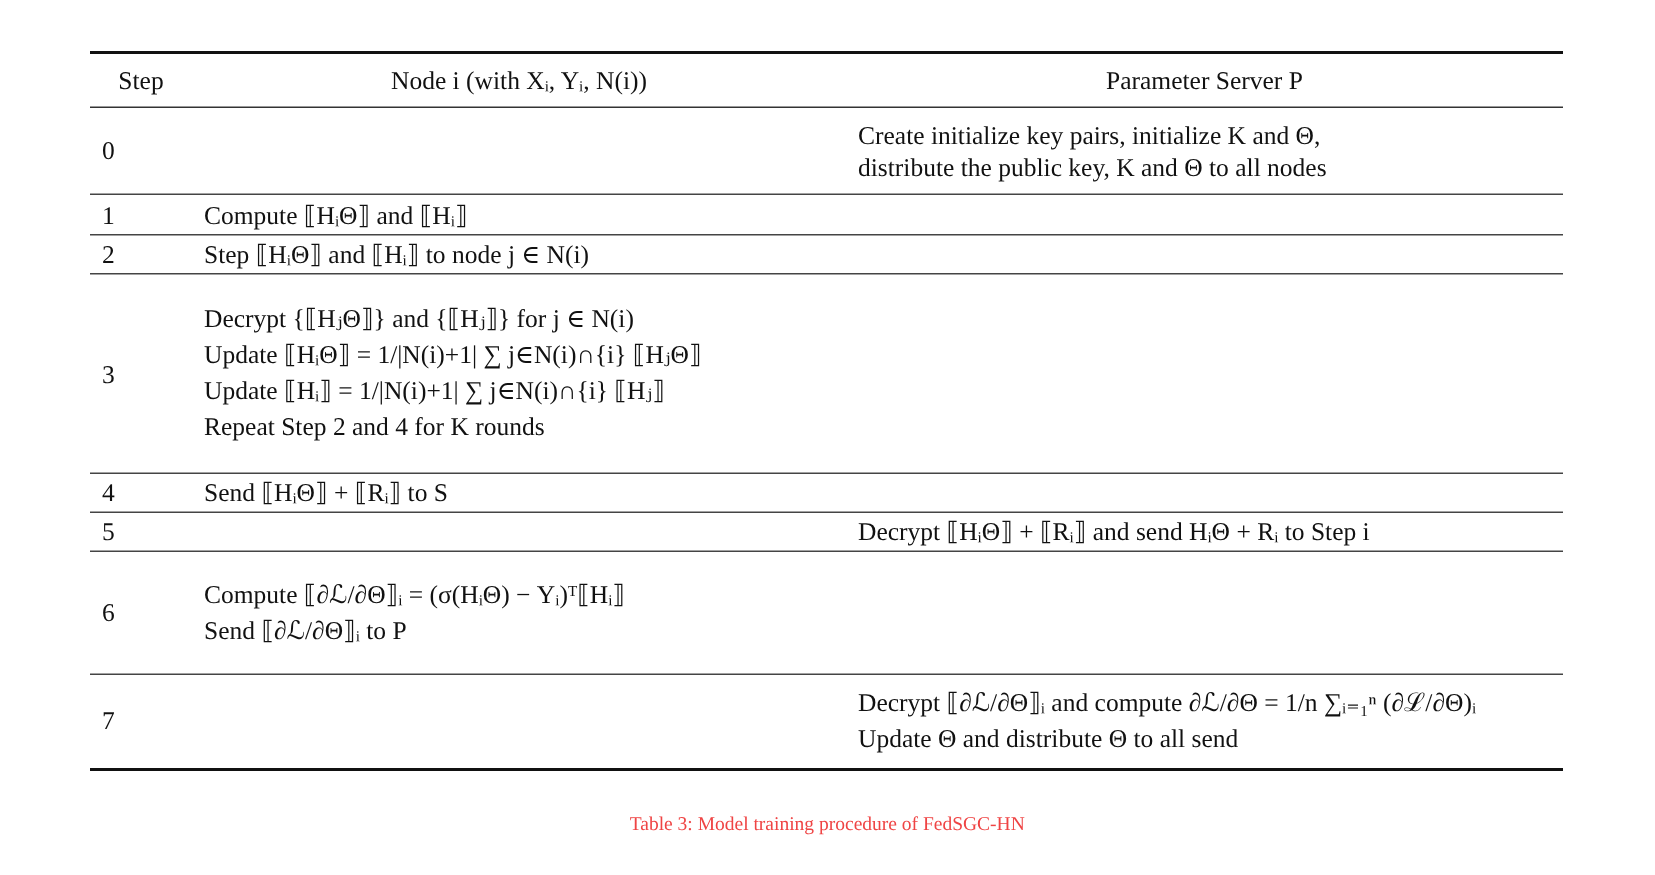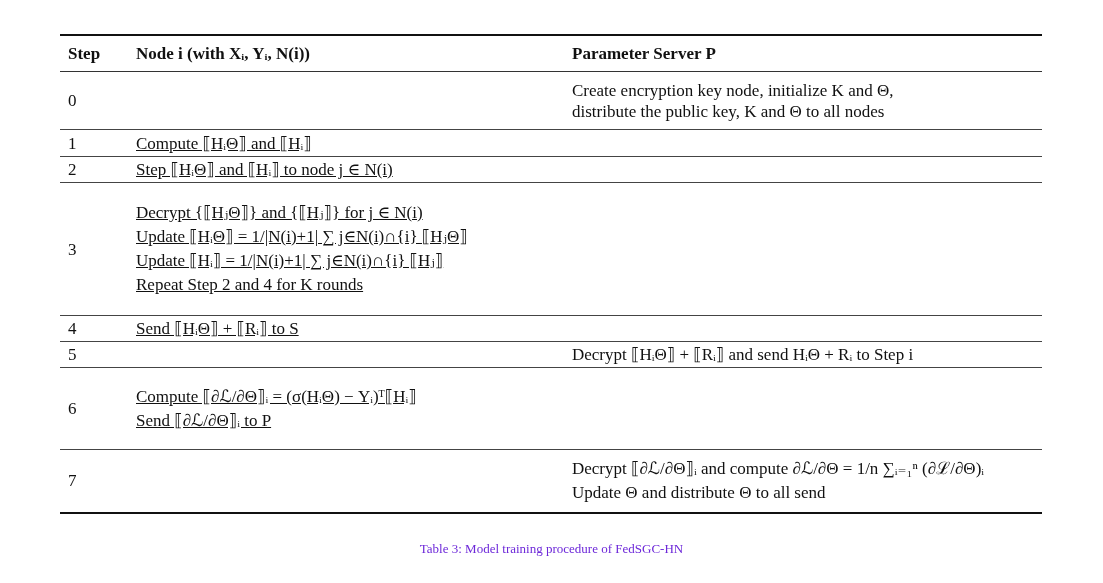--- a/index.html
+++ b/index.html
@@ -25,72 +25,72 @@
       border-collapse: collapse;
       width: 982px;
       font-size: 17px;
       line-height: 21px;
     }
     thead tr {
       border-top: 2px solid #111;
       border-bottom: 1.5px solid #333;
     }
     thead th {
-      text-align: left;
-      font-weight: bold;
+      text-align: center;
+      font-weight: normal;
       height: 35px;
       padding: 0 8px;
       vertical-align: middle;
       white-space: nowrap;
     }
     tbody tr {
       border-bottom: 1.5px solid #444;
     }
     tbody tr.last {
       border-bottom: 2px solid #111;
     }
     td {
       padding: 2px 8px 2px 8px;
       vertical-align: middle;
       white-space: nowrap;
     }
     td.step { width: 52px; }
-    td.node { width: 420px; text-decoration: underline; }
+    td.node { width: 420px; }
     th.step { width: 52px; }
     th.node { width: 420px; }
     .line { display: block; }
     .caption {
       position: absolute;
       top: 541px;
       left: 0;
       width: 1103px;
       text-align: center;
       font-size: 13px;
-      color: #6d28d9;
+      color: #ef4444;
     }
   </style>
 </head>
 <body>
 
 <div class="table-wrap">
   <table>
     <thead>
       <tr>
         <th class="step">Step</th>
         <th class="node">Node i (with Xᵢ, Yᵢ, N(i))</th>
         <th class="server">Parameter Server P</th>
       </tr>
     </thead>
     <tbody>
 
       <tr style="height:58px;">
         <td class="step">0</td>
         <td class="node"></td>
         <td class="server">
-          <span class="line">Create encryption key node, initialize K and Θ,</span>
+          <span class="line">Create initialize key pairs, initialize K and Θ,</span>
           <span class="line">distribute the public key, K and Θ to all nodes</span>
         </td>
       </tr>
 
       <tr style="height:27px;">
         <td class="step">1</td>
         <td class="node">
           <span class="line">Compute ⟦HᵢΘ⟧ and ⟦Hᵢ⟧</span>
         </td>
         <td class="server"></td>

